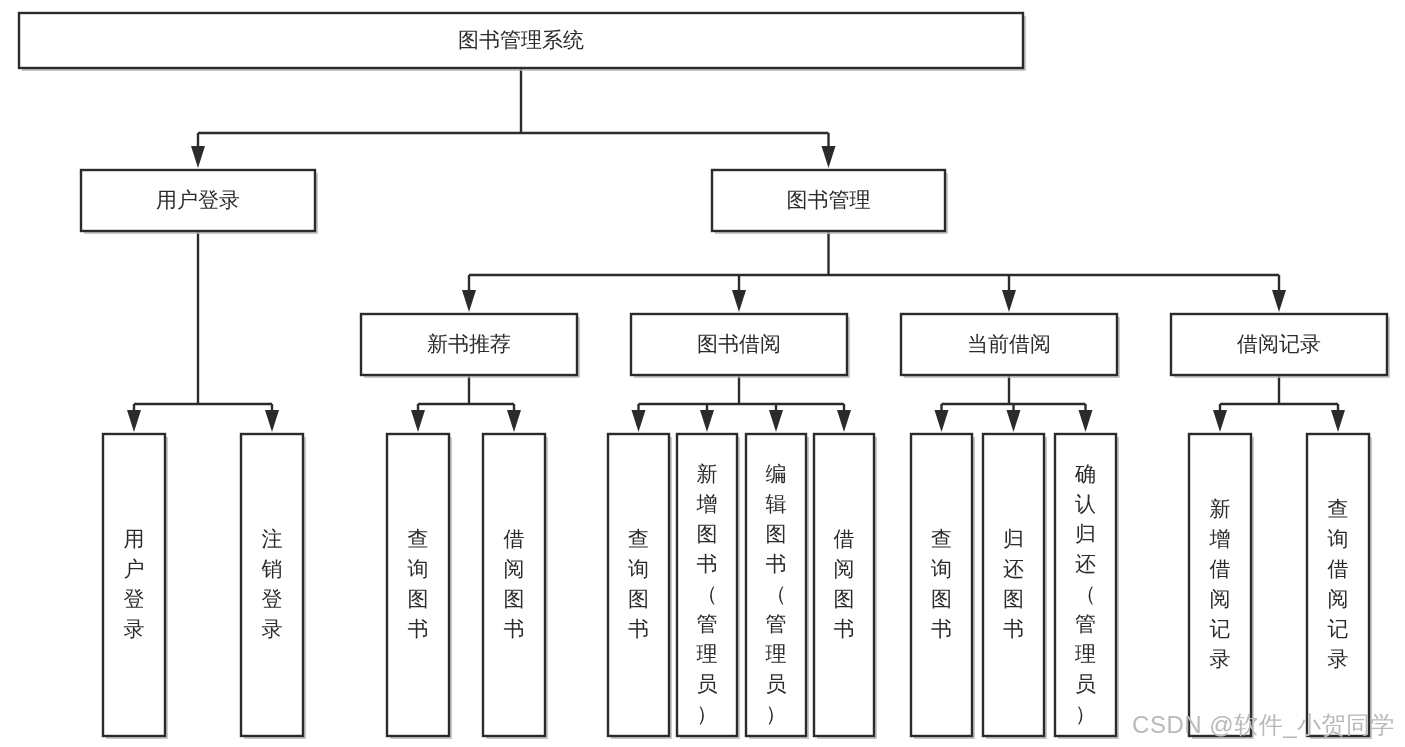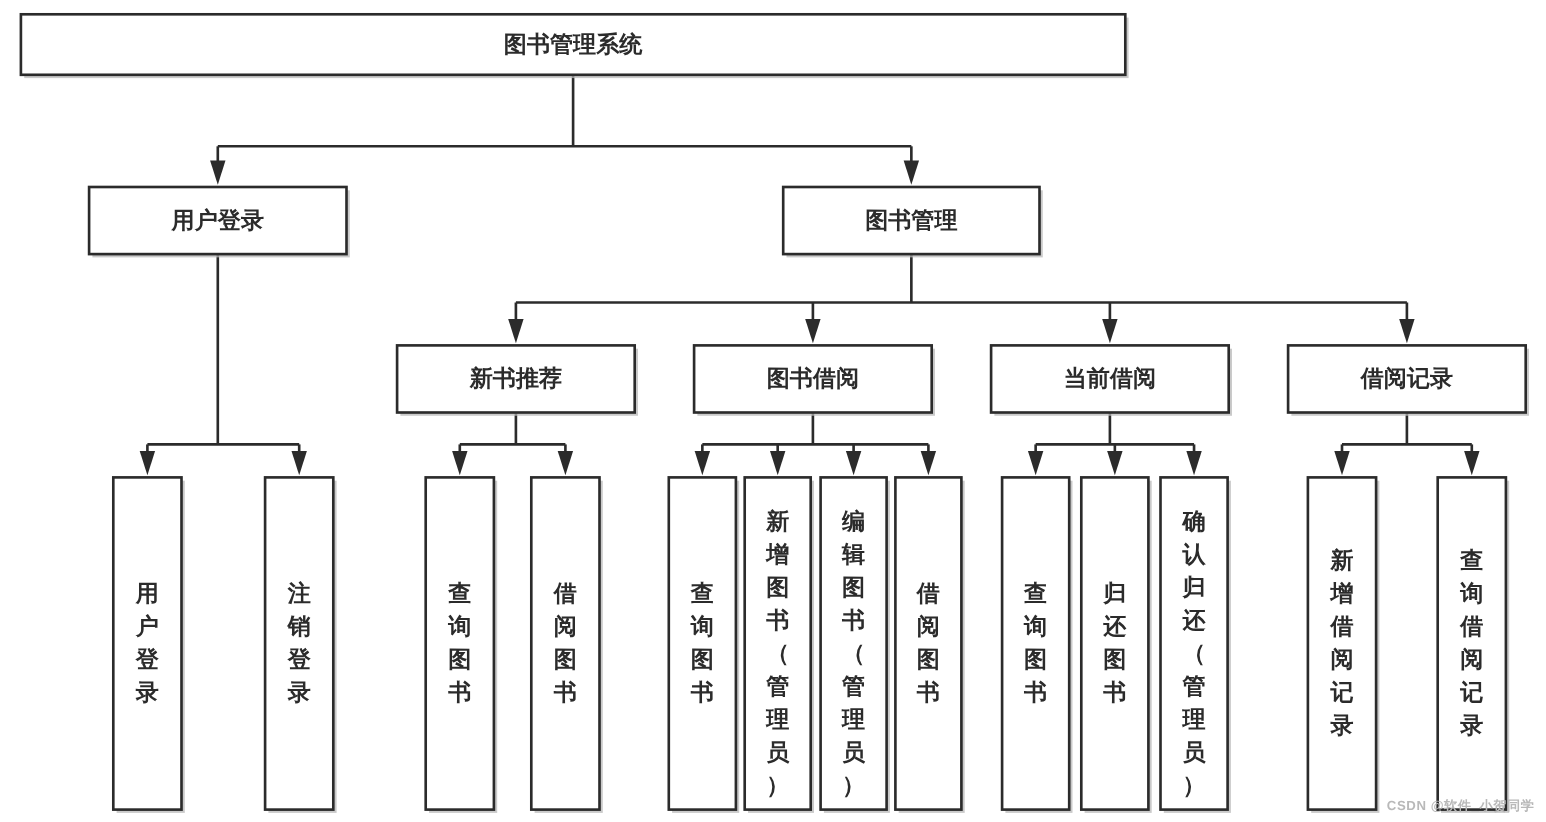--- a/index.html
+++ b/index.html
@@ -13,21 +13,20 @@
     height: 747px;
     font-family: "Liberation Sans", "DejaVu Sans", sans-serif;
     overflow: hidden;
     position: relative;
   }
   #diagram-root {
     position: relative;
     width: 1405px;
     height: 747px;
     background: #ffffff;
-    font-weight: bold;
   }
   svg.diagram-canvas {
     position: absolute;
     left: 0;
     top: 0;
     width: 1405px;
     height: 747px;
     display: block;
   }
   .node-box {
@@ -64,21 +63,21 @@
     fill: #2b2b2b;
     text-anchor: middle;
     dominant-baseline: middle;
     white-space: pre;
   }
   .watermark-text {
     position: absolute;
     right: 10px;
     bottom: 6px;
     font-family: "Liberation Sans", "DejaVu Sans", sans-serif;
-    font-size: 12px;
+    font-size: 24px;
     color: #b9b9b9;
     letter-spacing: 0.5px;
     user-select: none;
     white-space: nowrap;
   }
 </style>
 </head>
 <body>
 
 <div id="diagram-root">

